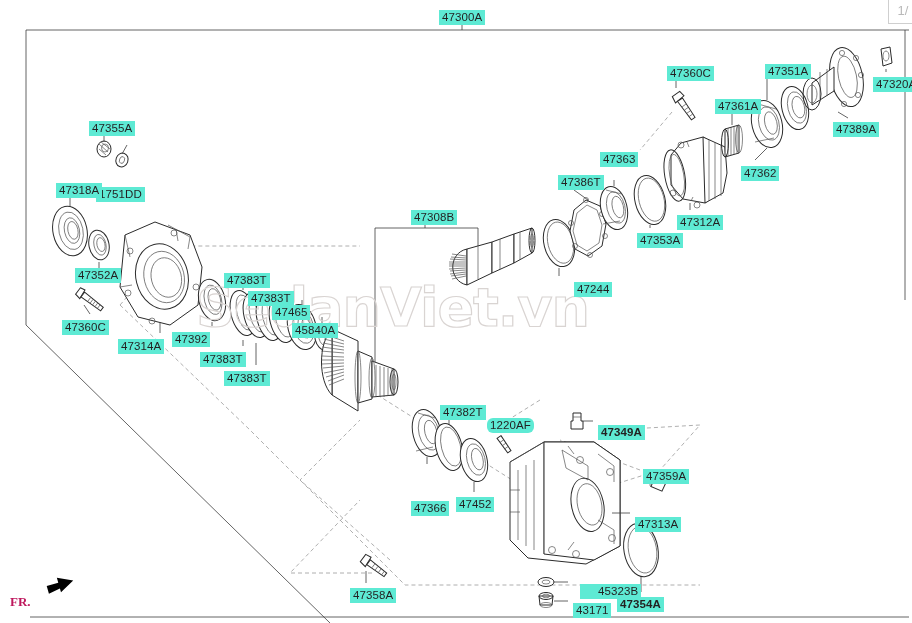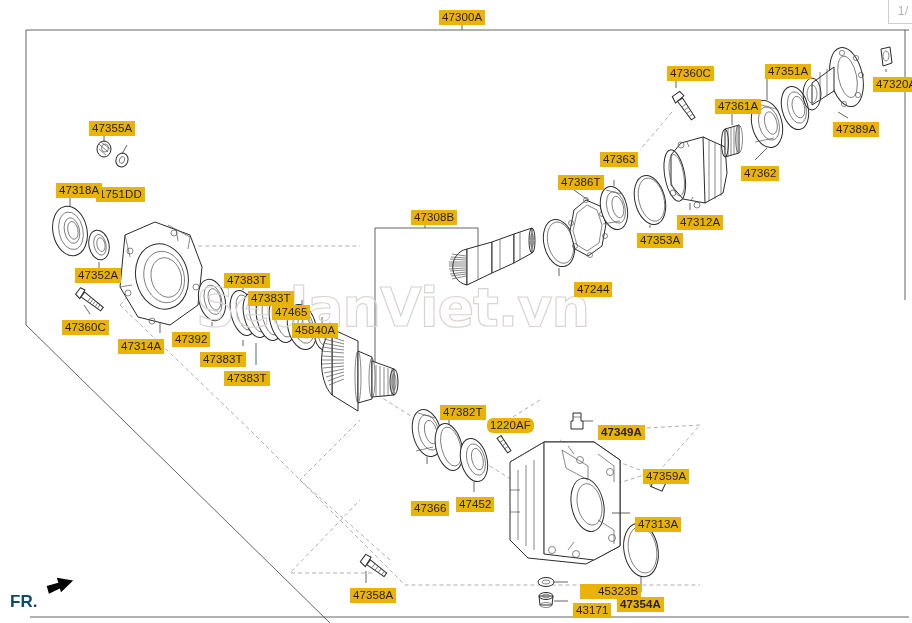--- a/index.html
+++ b/index.html
@@ -3,21 +3,21 @@
 <meta charset="utf-8">
 <title>Parts Diagram</title>
 <style>
   html,body{margin:0;padding:0;background:#ffffff;}
   body{font-family:"Liberation Sans","DejaVu Sans",sans-serif;}
   #stage{position:relative;width:912px;height:623px;background:#fff;overflow:hidden;}
 
   
   .lbl{
     position:absolute;
-    background:#eab308;
+    background:#5eead4;
     color:#231f20;
     font-size:11.5px;
     line-height:13px;
     padding:1px 3px 1px 3px;
     white-space:nowrap;
     letter-spacing:0.1px;
     font-family:"Liberation Sans","DejaVu Sans",sans-serif;
   }
 
   
@@ -29,21 +29,21 @@
     letter-spacing:-1px;
     color:transparent;
     -webkit-text-stroke:1.2px #d9d4d2;
     font-family:"DejaVu Sans",sans-serif;
     pointer-events:none;
     white-space:nowrap;
   }
 
   
   #fr-marker{position:absolute;left:10px;top:592px;}
-  #fr-marker .fr-text{font-size:17px;font-weight:bold;color:#0c4a6e;font-family:Liberation Sans, sans-serif;}
+  #fr-marker .fr-text{font-size:13px;font-weight:bold;color:#be185d;font-family:Liberation Serif, serif;}
   #fr-arrow{position:absolute;left:35px;top:-16px;}
 
   
   #page-badge{
     position:absolute;right:-6px;top:-4px;
     width:30px;height:28px;
     border:1px solid #cfcfcf;
     background:#fff;
     color:#b9b9b9;
     font-size:13px;

